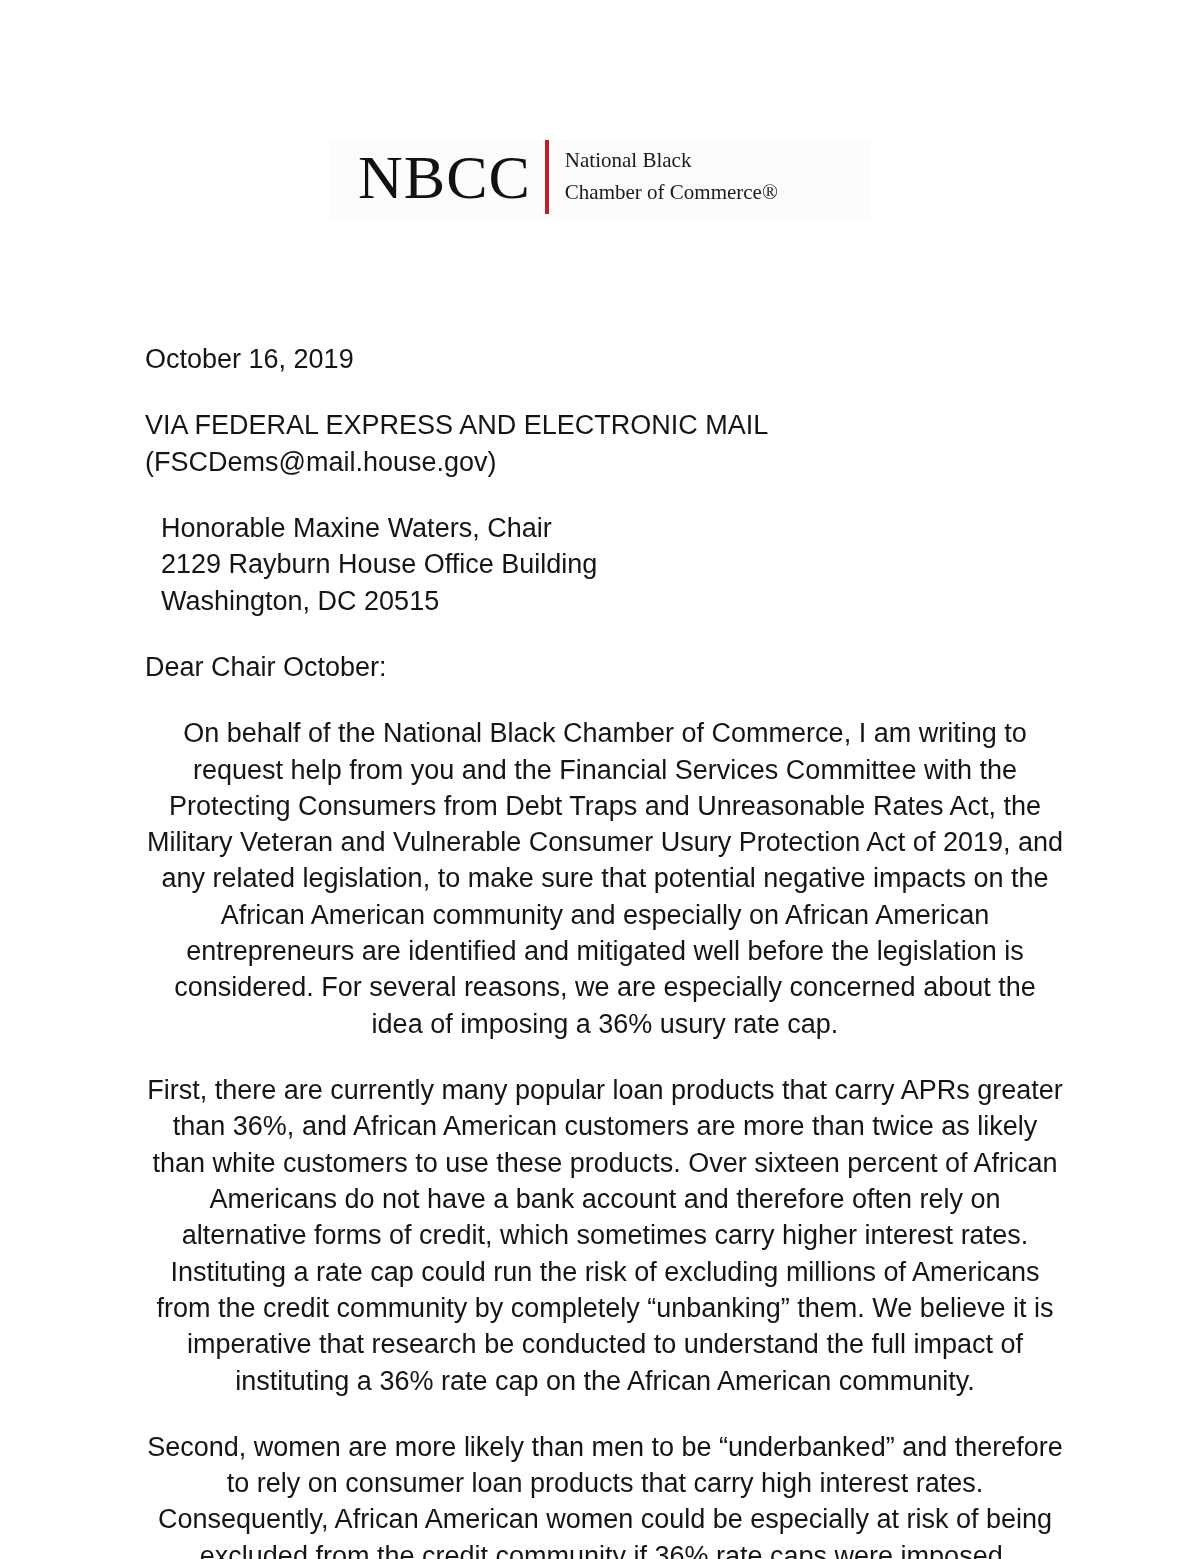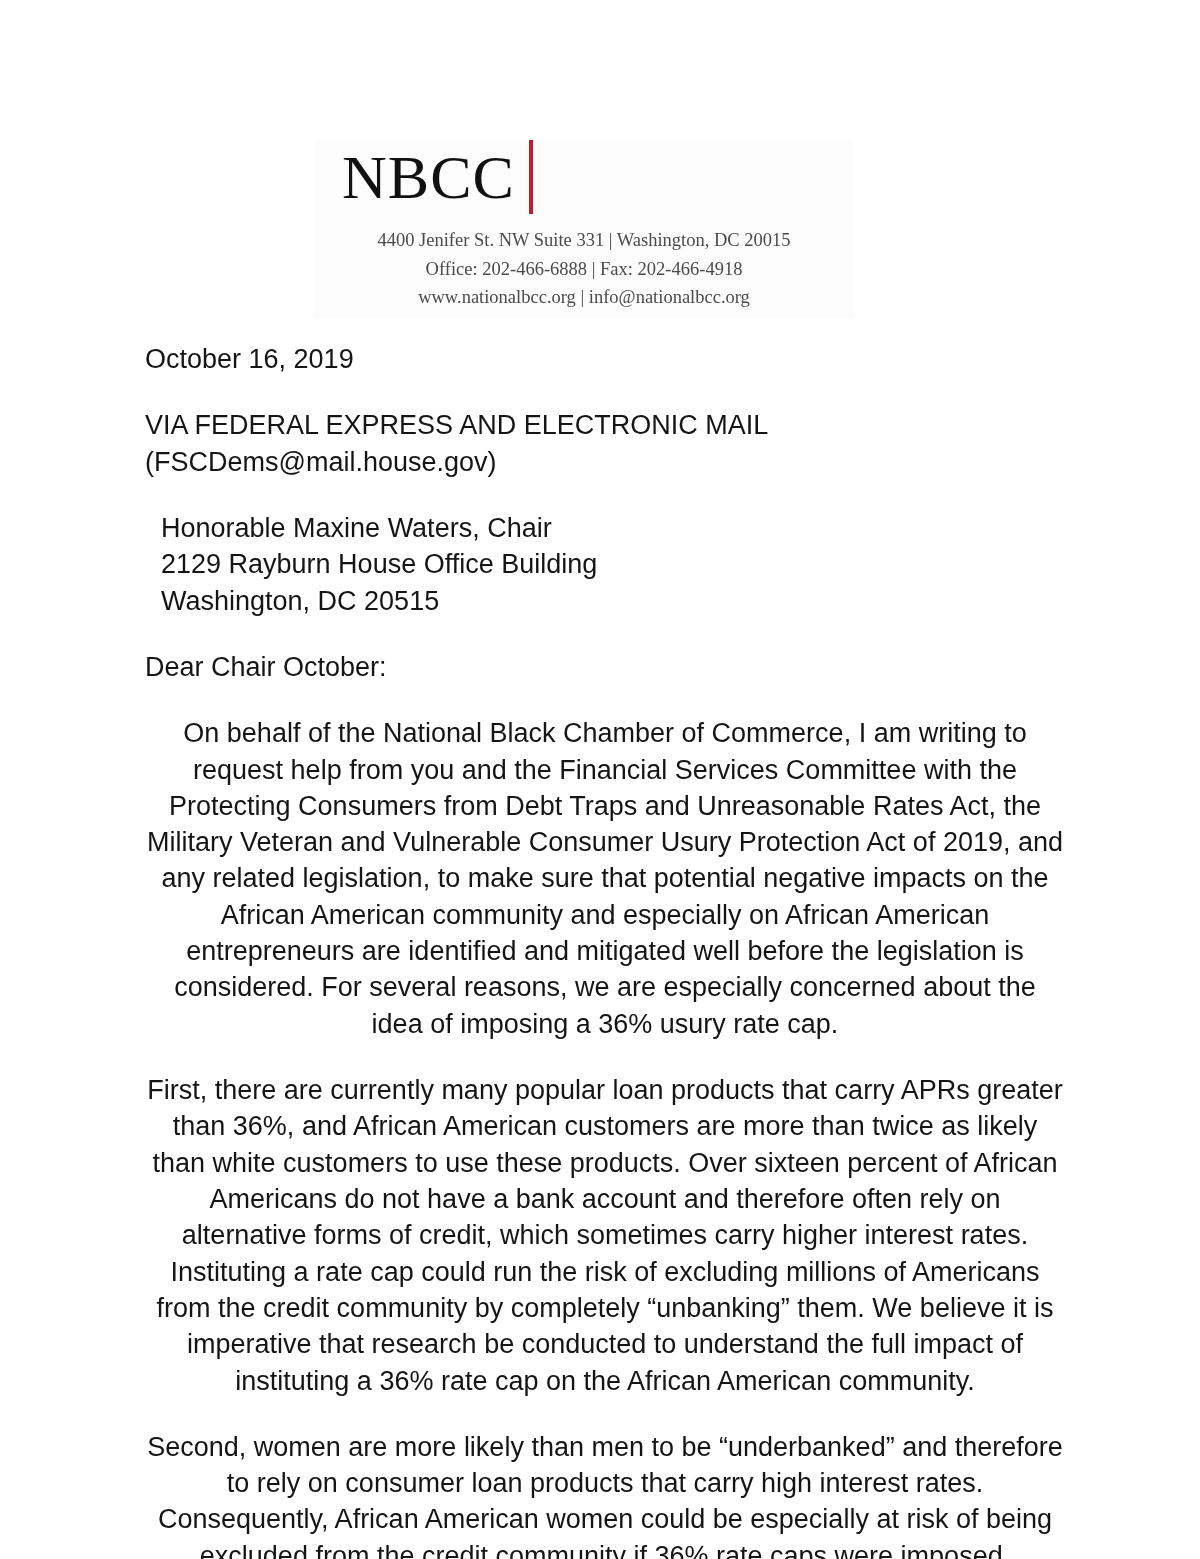--- a/index.html
+++ b/index.html
@@ -16,21 +16,21 @@
     margin: 0 auto;
     background: #ffffff;
     overflow: hidden;
     font-family: "Liberation Sans", sans-serif;
     color: #000000;
   }
 
   
   .letterhead {
     position: absolute;
-    left: 314px;
+    left: 330px;
     top: 140px;
     width: 540px;
     background: #fcfcfc;
     padding-bottom: 6px;
   }
 
   .logo-row {
     display: flex;
     align-items: center;
     justify-content: flex-start;
@@ -94,27 +94,26 @@
 </head>
 <body>
 
 <div class="page">
 
   <div class="letterhead">
 
     <div class="logo-row">
       <div class="logo-mark">NBCC</div>
       <div class="logo-divider"></div>
+      <div class="logo-words">
+        <div>National Black</div>
+        <div>Chamber of  Commerce®</div>
+      </div>
     </div>
 
-    <div class="contact-block">
-      <div class="contact-line">4400 Jenifer St. NW Suite 331 | Washington, DC 20015</div>
-      <div class="contact-line">Office: 202-466-6888 | Fax: 202-466-4918</div>
-      <div class="contact-line">www.nationalbcc.org | info@nationalbcc.org</div>
-    </div>
 
   </div>
 
   <div class="letter-body">
 
     <div class="blk">October 16, 2019</div>
 
     <div class="blk">VIA FEDERAL EXPRESS AND ELECTRONIC MAIL (FSCDems@mail.house.gov)</div>
 
     <div class="blk">

